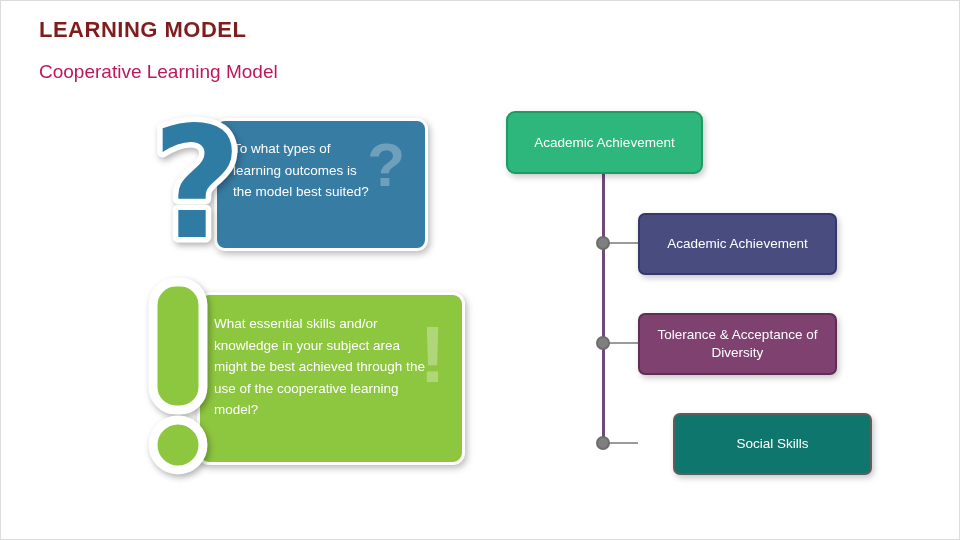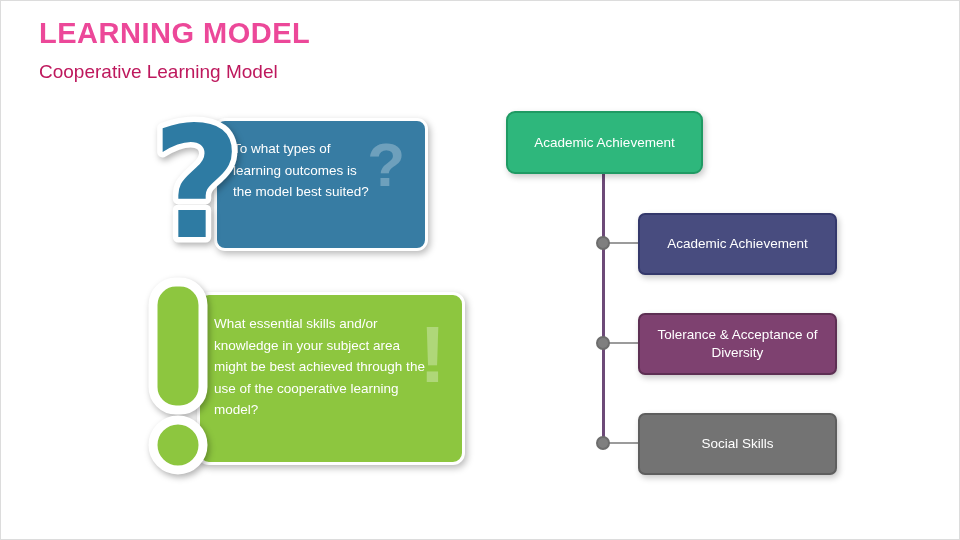--- a/index.html
+++ b/index.html
@@ -3,21 +3,21 @@
 <meta charset="utf-8">
 <style>
   html,body{margin:0;padding:0;background:#e9e9e9;}
   .slide{
     position:relative;width:960px;height:540px;margin:0 auto;
     background:#ffffff;border:1px solid #dcdcdc;box-sizing:border-box;
     font-family:"Liberation Sans",sans-serif;overflow:hidden;
   }
   .title{
     position:absolute;left:38px;top:16px;
-    font-size:29px;font-weight:bold;color:#ec4899;letter-spacing:.5px;
+    font-size:22px;font-weight:bold;color:#7f1d1d;letter-spacing:.5px;
   }
   .subtitle{
     position:absolute;left:38px;top:60px;
     font-size:19px;color:#be185d;
   }
 
   
   .q-box{
     position:absolute;left:213px;top:117px;width:214px;height:133px;
     border-radius:11px;border:3px solid #ffffff;box-sizing:border-box;
@@ -120,17 +120,17 @@
   <div class="t-dot" style="top:235px;"></div>
   <div class="t-dot" style="top:335px;"></div>
   <div class="t-dot" style="top:435px;"></div>
 
   <div class="t-item c1" style="top: 212px; background-color: rgb(72, 76, 127);">
     <span>Academic Achievement</span>
   </div>
   <div class="t-item c2" style="top: 312px; background-color: rgb(126, 65, 112);">
     <span>Tolerance &amp; Acceptance of Diversity</span>
   </div>
-  <div class="t-item c3" style="top: 412px; background-color: #737373;">
+  <div class="t-item c3" style="top: 412px; background-color: #0f766e; margin-left: 35px;">
     <span>Social Skills</span>
   </div>
 
 </div>
 
 </body></html>

